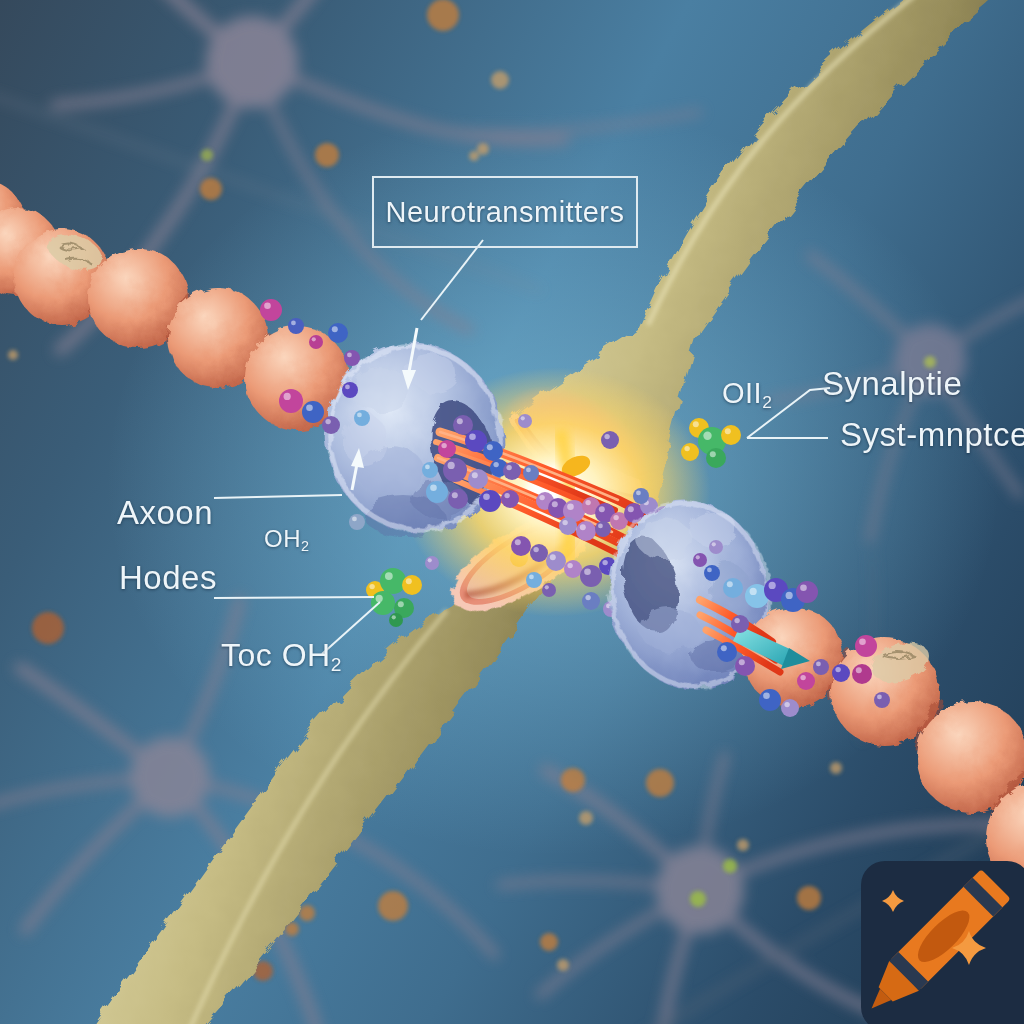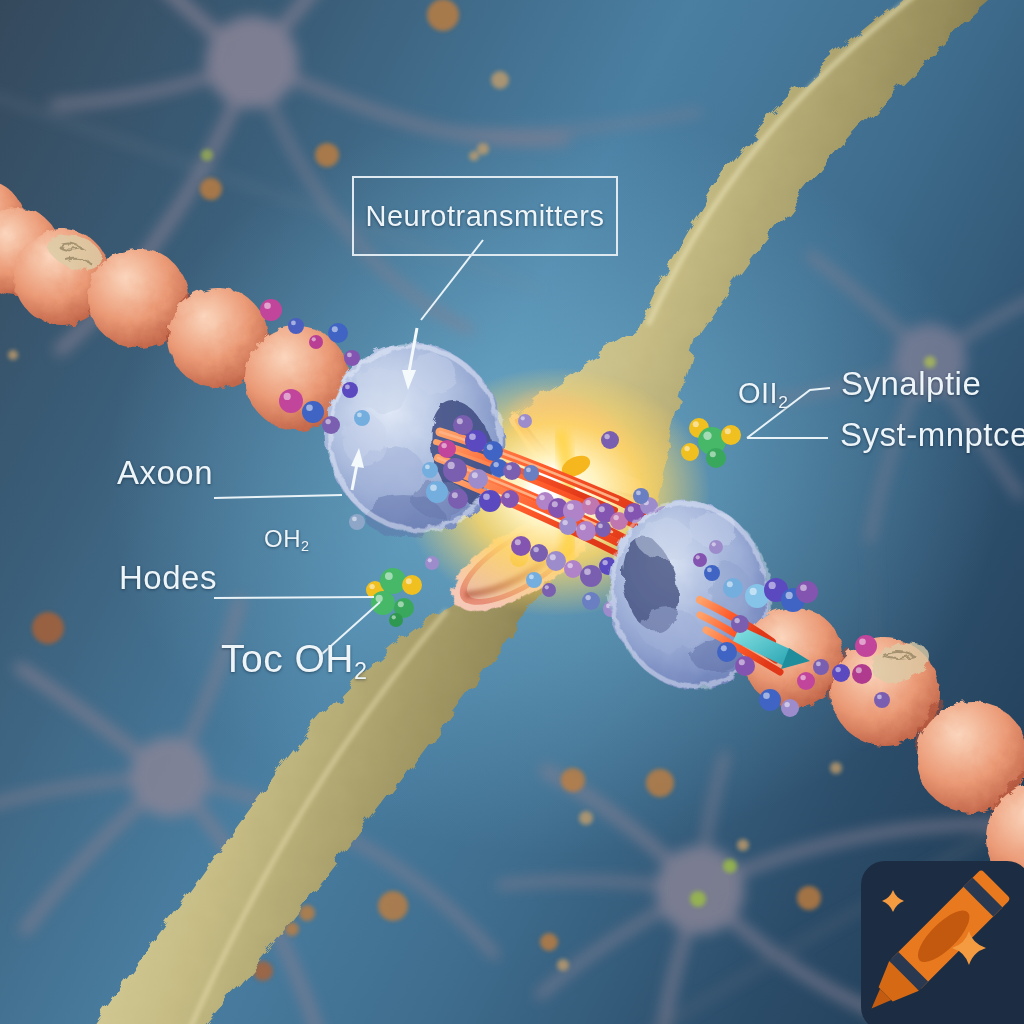--- a/index.html
+++ b/index.html
@@ -12,30 +12,30 @@
       linear-gradient(118deg,#35495c 0%,#3a5d78 20%,#4a7fa2 44%,#3f6d8e 62%,#2b4c69 82%,#1e3850 100%);
   }
   #art{position:absolute;left:0;top:0;}
   .lbl{
     position:absolute;color:#eef5f9;letter-spacing:.5px;
     text-shadow:0 1px 3px rgba(8,28,48,.55);
     white-space:nowrap;line-height:1;
   }
   .lbl sub{font-size:.6em;vertical-align:-0.28em;letter-spacing:0;}
   #lbl-neuro{
-    left:352px;top:176px;width:266px;height:80px;
+    left:372px;top:176px;width:266px;height:72px;
     border:2px solid #dfeaf0;display:flex;align-items:center;justify-content:center;
     font-size:29px;box-sizing:border-box;
   }
-  #lbl-axon   {left:117px;top:456px;font-size:33px;}
+  #lbl-axon   {left:117px;top:496px;font-size:33px;}
   #lbl-oh2    {left:264px;top:527px;font-size:24px;}
   #lbl-nodes  {left:119px;top:561px;font-size:33px;}
-  #lbl-tocoh2 {left:221px;top:639px;font-size:39px;}
-  #lbl-oii2   {left:738px;top:379px;font-size:29px;}
-  #lbl-syn1   {left:841px;top:367px;font-size:33px;}
+  #lbl-tocoh2 {left:221px;top:639px;font-size:32px;}
+  #lbl-oii2   {left:722px;top:379px;font-size:29px;}
+  #lbl-syn1   {left:822px;top:367px;font-size:33px;}
   #lbl-syn2   {left:840px;top:418px;font-size:33px;}
 </style>
 </head>
 <body>
 
 <div id="stage">
 
 <svg id="art" width="1024" height="1024" viewBox="0 0 1024 1024">
   <defs>
     <filter id="fBlurBG" x="-30%" y="-30%" width="160%" height="160%">

